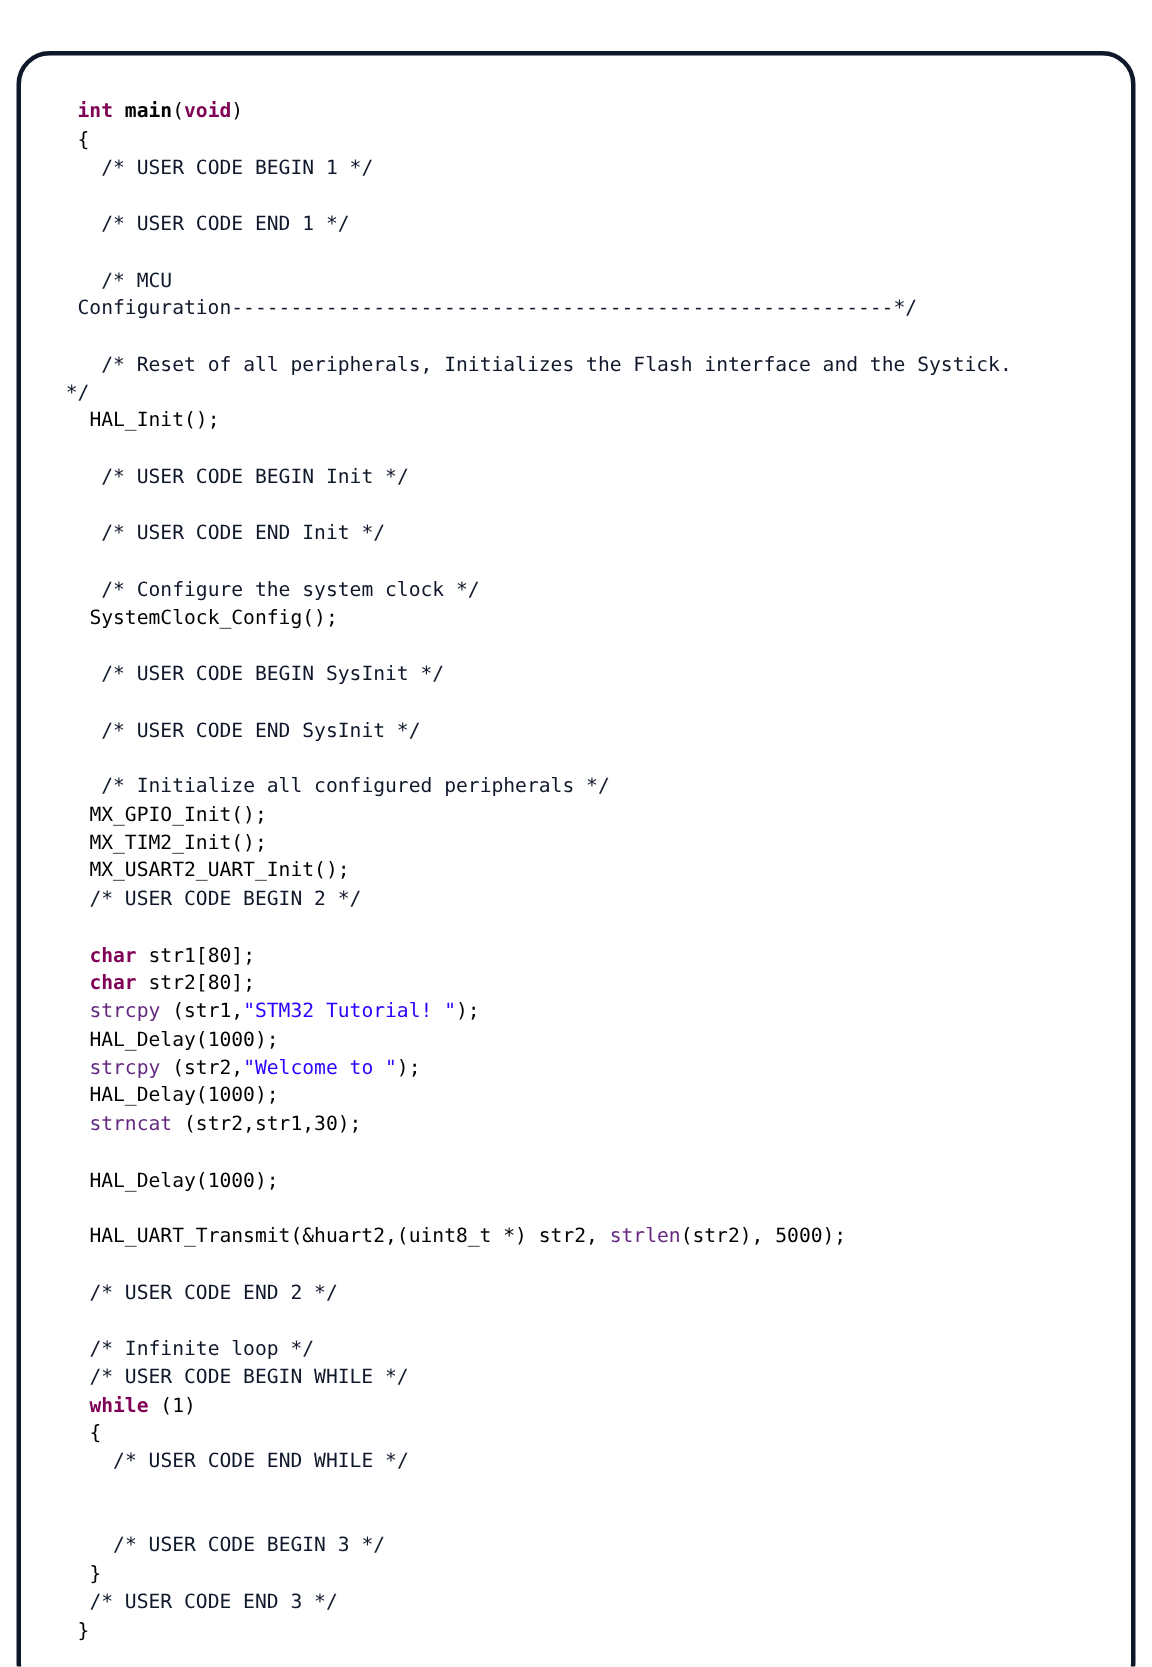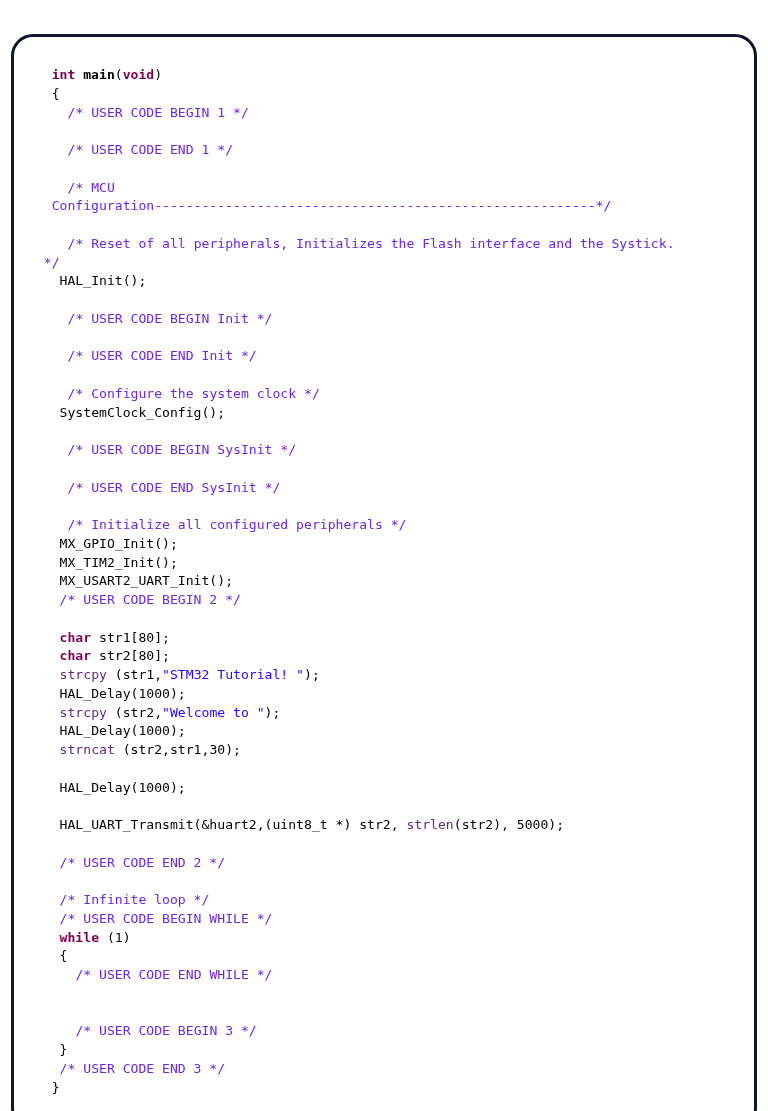--- a/index.html
+++ b/index.html
@@ -18,21 +18,21 @@
     position: absolute;
     left: 0; top: 29px;
     margin: 0;
     font-family: "DejaVu Sans Mono", "Liberation Mono", monospace;
     font-size: 13.1px;
     line-height: 18.75px;
     color: #000000;
     white-space: pre;
   }
   .line { display: block; height: 18.75px; }
-  .cm { color: #6d28d9; }
+  .cm { color: #0f172a; }
   .kw { color: #7f0055; font-weight: bold; }
   .fn { color: #642880; }
   .str { color: #2a00ff; }
   .ul { text-decoration-color: #3f7f5f; }
   .tx { color: #000000; }
 </style>
 </head>
 <body>
 
 <div class="frame">

